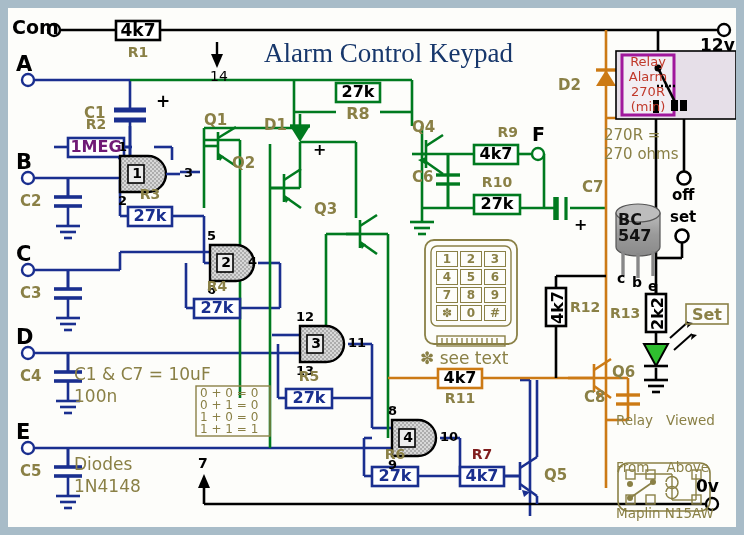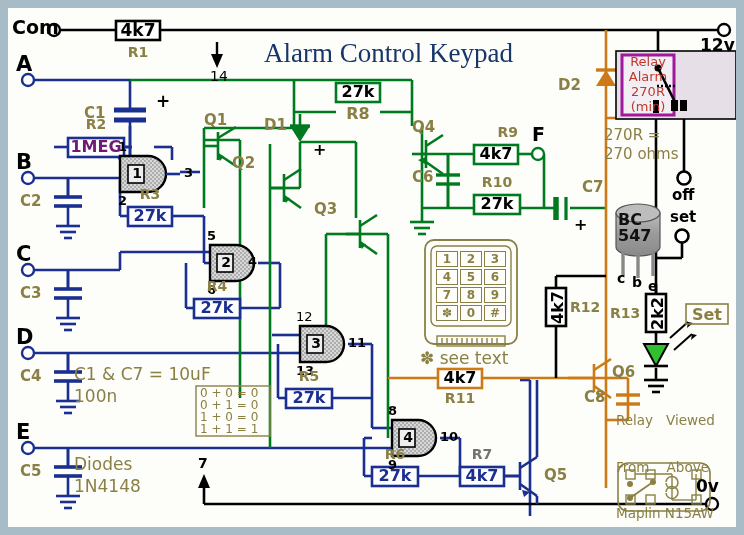--- a/index.html
+++ b/index.html
@@ -518,21 +518,21 @@
     <div style="position:absolute;left:662px;top:200px;font-size:15px;font-weight:bold;color:#000;">set</div>
 
     <div style="position:absolute;left:202px;top:60px;font-size:14px;font-weight:normal;color:#000;">14</div>
     <div style="position:absolute;left:190px;top:447px;font-size:14px;font-weight:bold;color:#000;">7</div>
     <div style="position:absolute;left:110px;top:131px;font-size:13px;font-weight:bold;color:#000;">1</div>
     <div style="position:absolute;left:110px;top:185px;font-size:13px;font-weight:bold;color:#000;">2</div>
     <div style="position:absolute;left:176px;top:157px;font-size:13px;font-weight:bold;color:#000;">3</div>
     <div style="position:absolute;left:199px;top:220px;font-size:13px;font-weight:bold;color:#000;">5</div>
     <div style="position:absolute;left:199px;top:274px;font-size:13px;font-weight:bold;color:#000;">6</div>
     <div style="position:absolute;left:240px;top:246px;font-size:13px;font-weight:bold;color:#000;">4</div>
-    <div style="position:absolute;left:288px;top:301px;font-size:13px;font-weight:normal;color:#000;">12</div>
+    <div style="position:absolute;left:288px;top:301px;font-size:13px;font-weight:bold;color:#000;">12</div>
     <div style="position:absolute;left:288px;top:355px;font-size:13px;font-weight:bold;color:#000;">13</div>
     <div style="position:absolute;left:340px;top:327px;font-size:13px;font-weight:bold;color:#000;">11</div>
     <div style="position:absolute;left:380px;top:395px;font-size:13px;font-weight:bold;color:#000;">8</div>
     <div style="position:absolute;left:380px;top:449px;font-size:13px;font-weight:bold;color:#000;">9</div>
     <div style="position:absolute;left:432px;top:421px;font-size:13px;font-weight:bold;color:#000;">10</div>
 
     <div style="position:absolute;left:124px;top:157px;width:10px;text-align:center;font-size:14px;font-weight:bold;color:#000;">1</div>
     <div style="position:absolute;left:213px;top:246px;width:10px;text-align:center;font-size:14px;font-weight:bold;color:#000;">2</div>
     <div style="position:absolute;left:303px;top:327px;width:10px;text-align:center;font-size:14px;font-weight:bold;color:#000;">3</div>
     <div style="position:absolute;left:395px;top:421px;width:10px;text-align:center;font-size:14px;font-weight:bold;color:#000;">4</div>
@@ -549,21 +549,21 @@
     <div style="position:absolute;left:186px;top:290px;width:46px;text-align:center;font-size:16px;font-weight:bold;color:#1a2f8f;">27k</div>
     <div style="position:absolute;left:186px;top:270px;width:46px;text-align:center;font-size:14px;font-weight:bold;color:#8a8046;">R4</div>
 
     <div style="position:absolute;left:278px;top:380px;width:46px;text-align:center;font-size:16px;font-weight:bold;color:#1a2f8f;">27k</div>
     <div style="position:absolute;left:278px;top:360px;width:46px;text-align:center;font-size:14px;font-weight:bold;color:#8a8046;">R5</div>
 
     <div style="position:absolute;left:364px;top:458px;width:46px;text-align:center;font-size:16px;font-weight:bold;color:#1a2f8f;">27k</div>
     <div style="position:absolute;left:364px;top:438px;width:46px;text-align:center;font-size:14px;font-weight:bold;color:#8a8046;">R6</div>
 
     <div style="position:absolute;left:452px;top:458px;width:44px;text-align:center;font-size:16px;font-weight:bold;color:#1a2f8f;">4k7</div>
-    <div style="position:absolute;left:452px;top:438px;width:44px;text-align:center;font-size:14px;font-weight:bold;color:#737373;">R7</div>
+    <div style="position:absolute;left:452px;top:438px;width:44px;text-align:center;font-size:14px;font-weight:bold;color:#7f1d1d;">R7</div>
 
     <div style="position:absolute;left:328px;top:74px;width:44px;text-align:center;font-size:16px;font-weight:bold;color:#000;">27k</div>
     <div style="position:absolute;left:328px;top:96px;width:44px;text-align:center;font-size:16px;font-weight:bold;color:#8a8046;">R8</div>
 
     <div style="position:absolute;left:466px;top:136px;width:44px;text-align:center;font-size:16px;font-weight:bold;color:#000;">4k7</div>
     <div style="position:absolute;left:466px;top:116px;width:44px;text-align:right;font-size:14px;font-weight:bold;color:#8a8046;">R9</div>
 
     <div style="position:absolute;left:466px;top:186px;width:46px;text-align:center;font-size:16px;font-weight:bold;color:#000;">27k</div>
     <div style="position:absolute;left:466px;top:166px;width:46px;text-align:center;font-size:14px;font-weight:bold;color:#8a8046;">R10</div>
 

